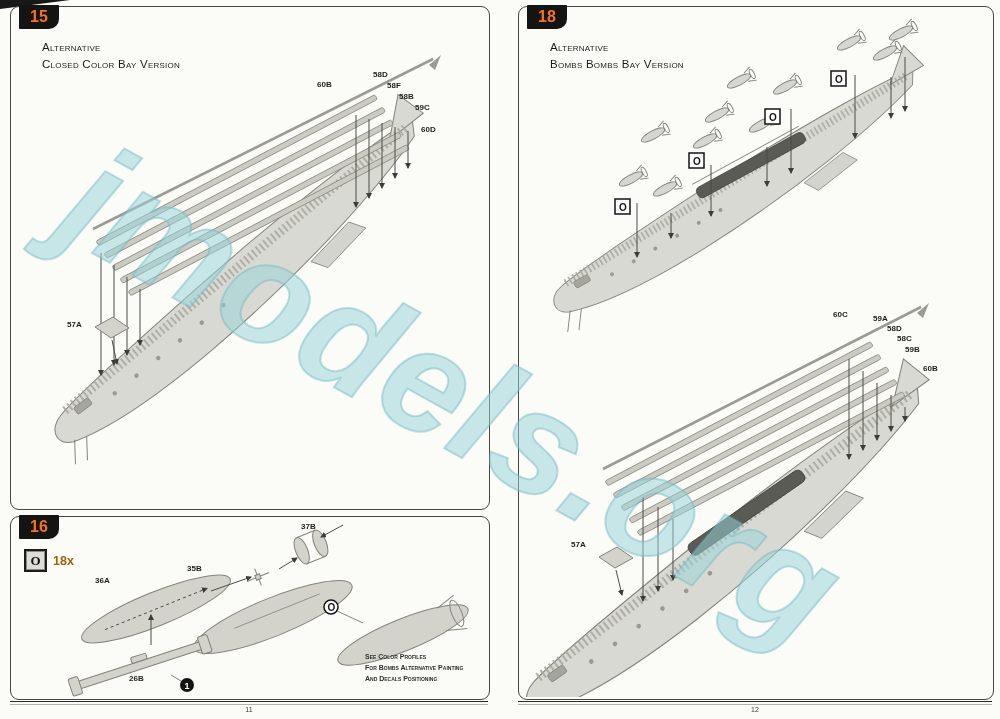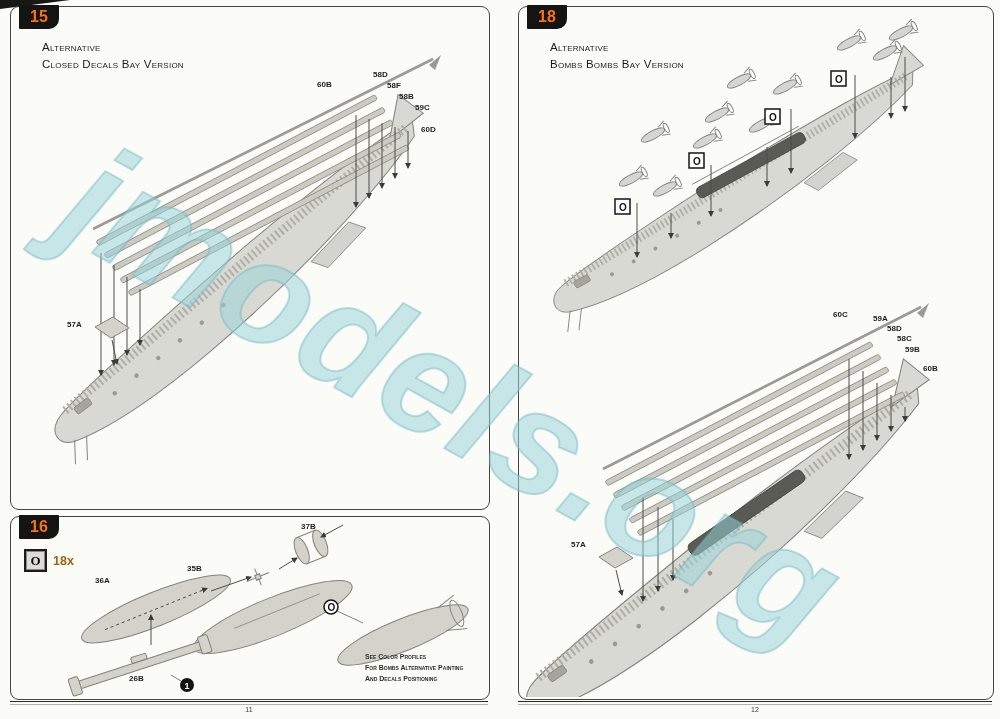--- a/index.html
+++ b/index.html
@@ -72,21 +72,21 @@
   </svg>
 
   <div class="page">
 
     <section class="panel" style="left:10px;top:6px;width:478px;height:502px;">
       <div class="step-box">
         <span>15</span>
       </div>
       <div class="step-header">
         <div>Alternative</div>
-        <div>Closed Decals Bay Version</div>
+        <div>Closed Color Bay Version</div>
       </div>
       <svg width="476" height="500" viewBox="0 0 476 500">
         <defs>
           <marker id="ar15" markerWidth="6" markerHeight="6" refX="5" refY="3" orient="auto">
             <path d="M0,0 L6,3 L0,6 Z" fill="#3c3c38"></path>
           </marker>
         </defs>
         <g>
           <use href="#hull" transform="translate(52,424) rotate(-37)"></use>
         </g>

